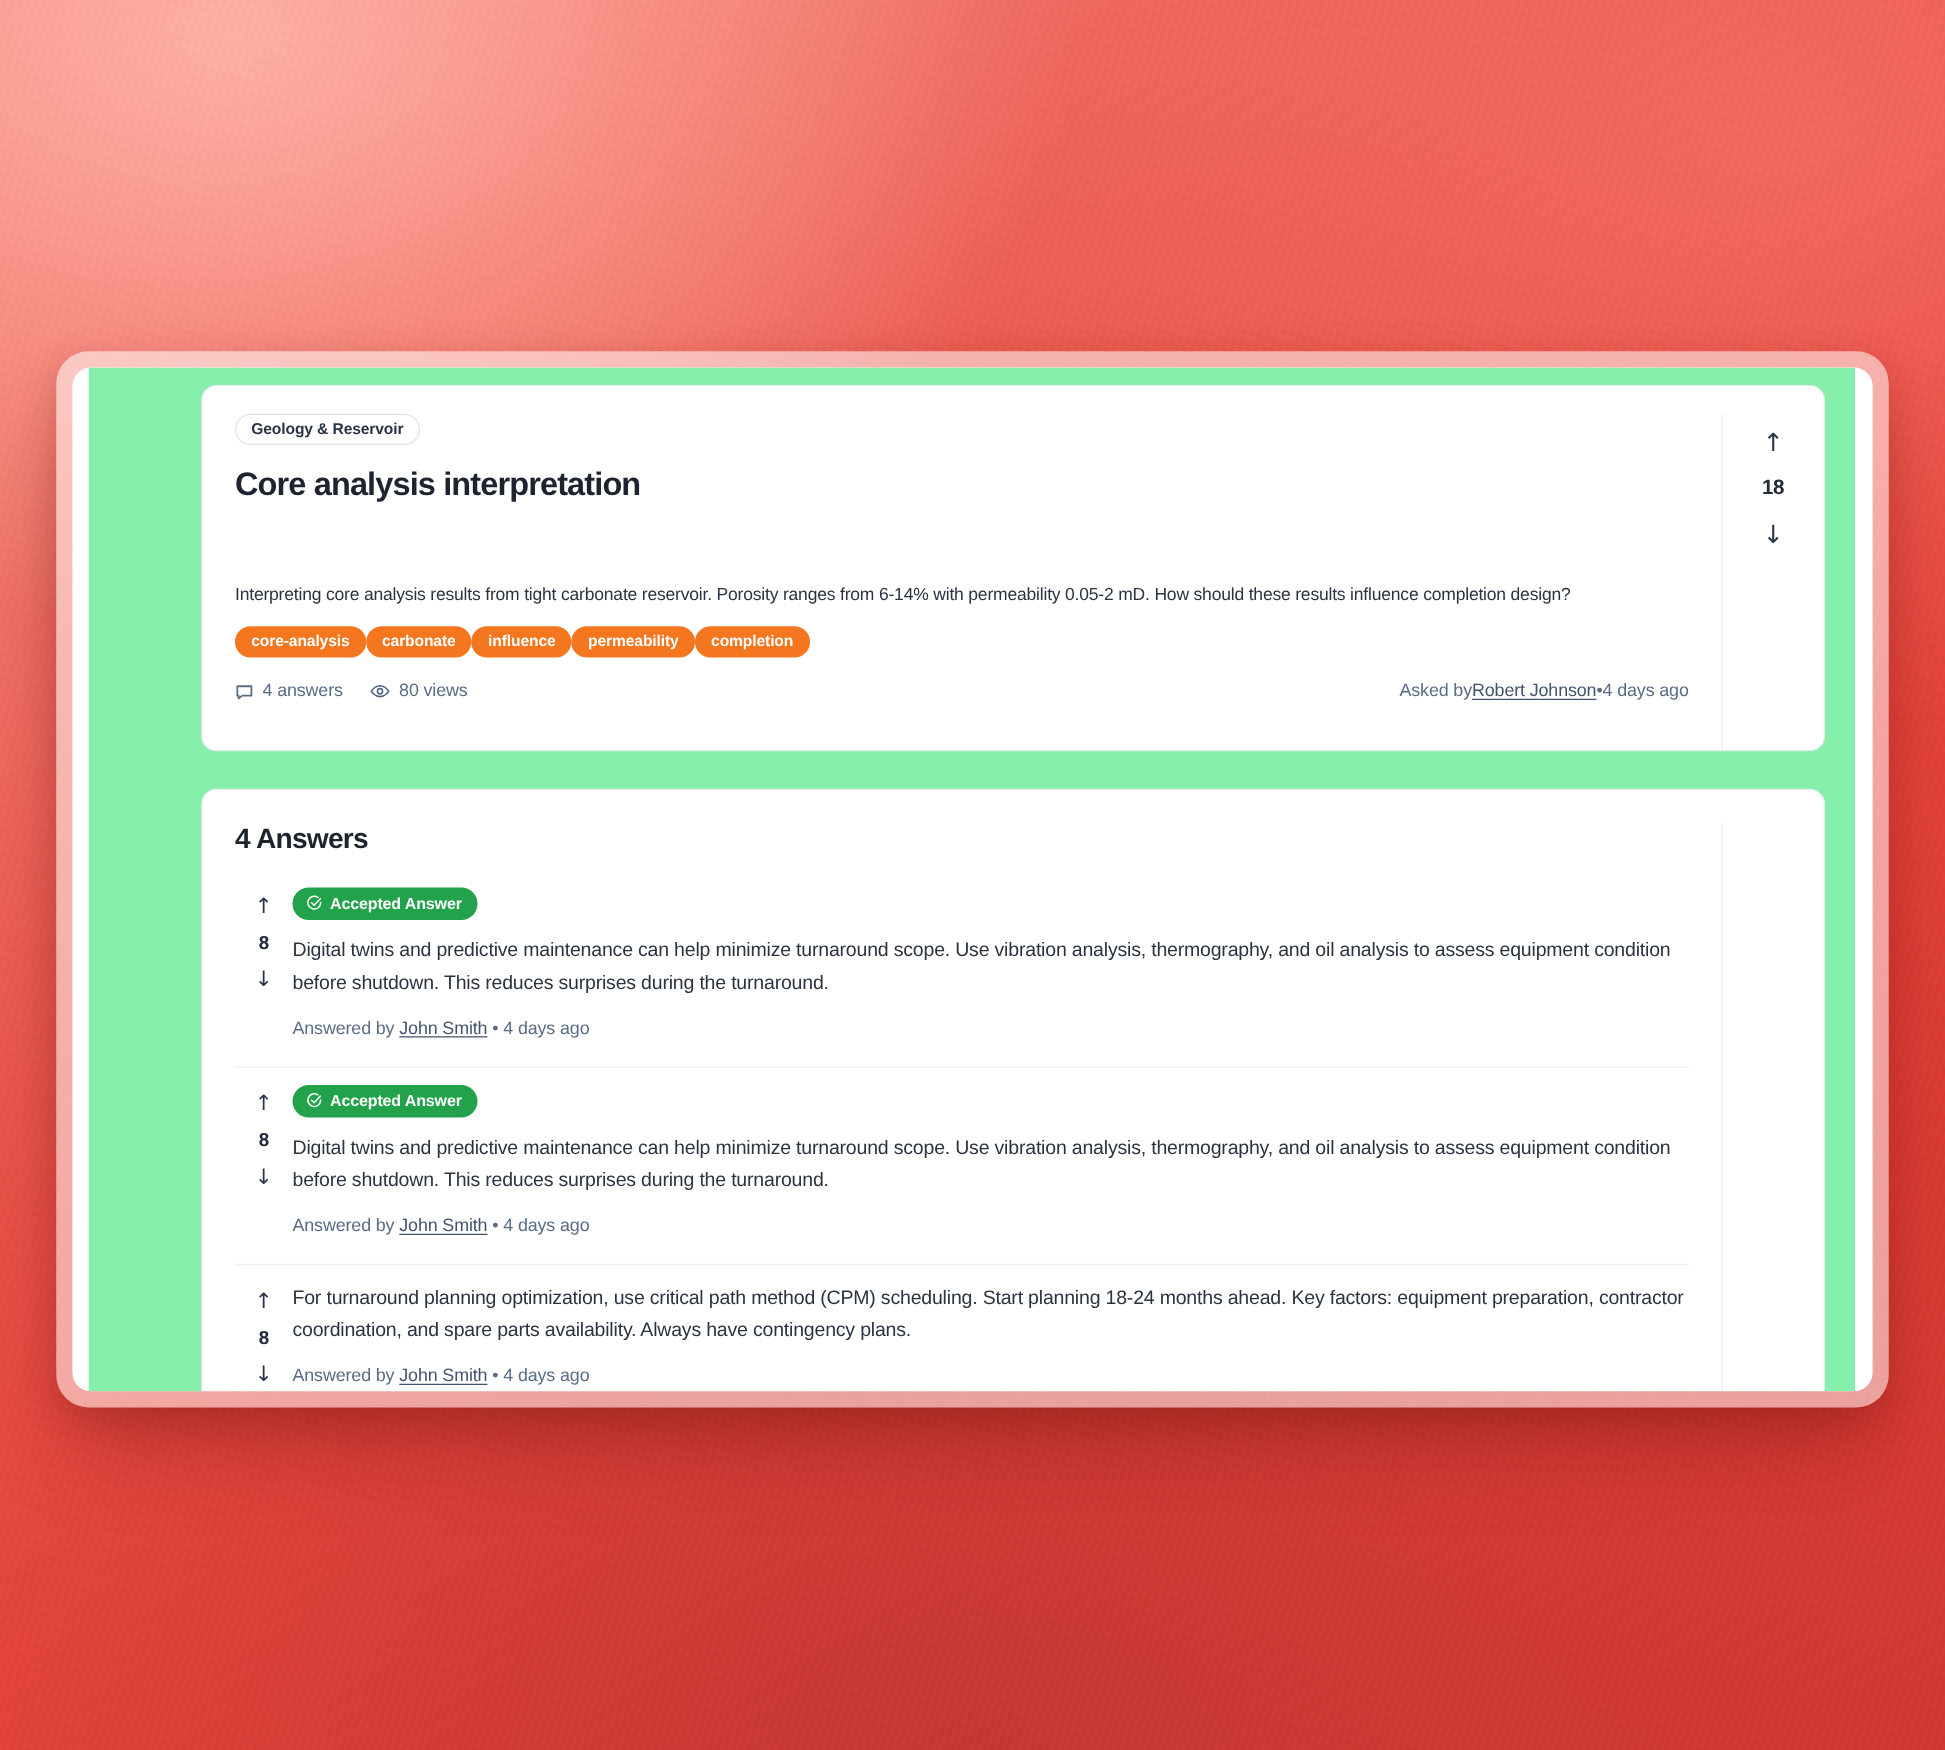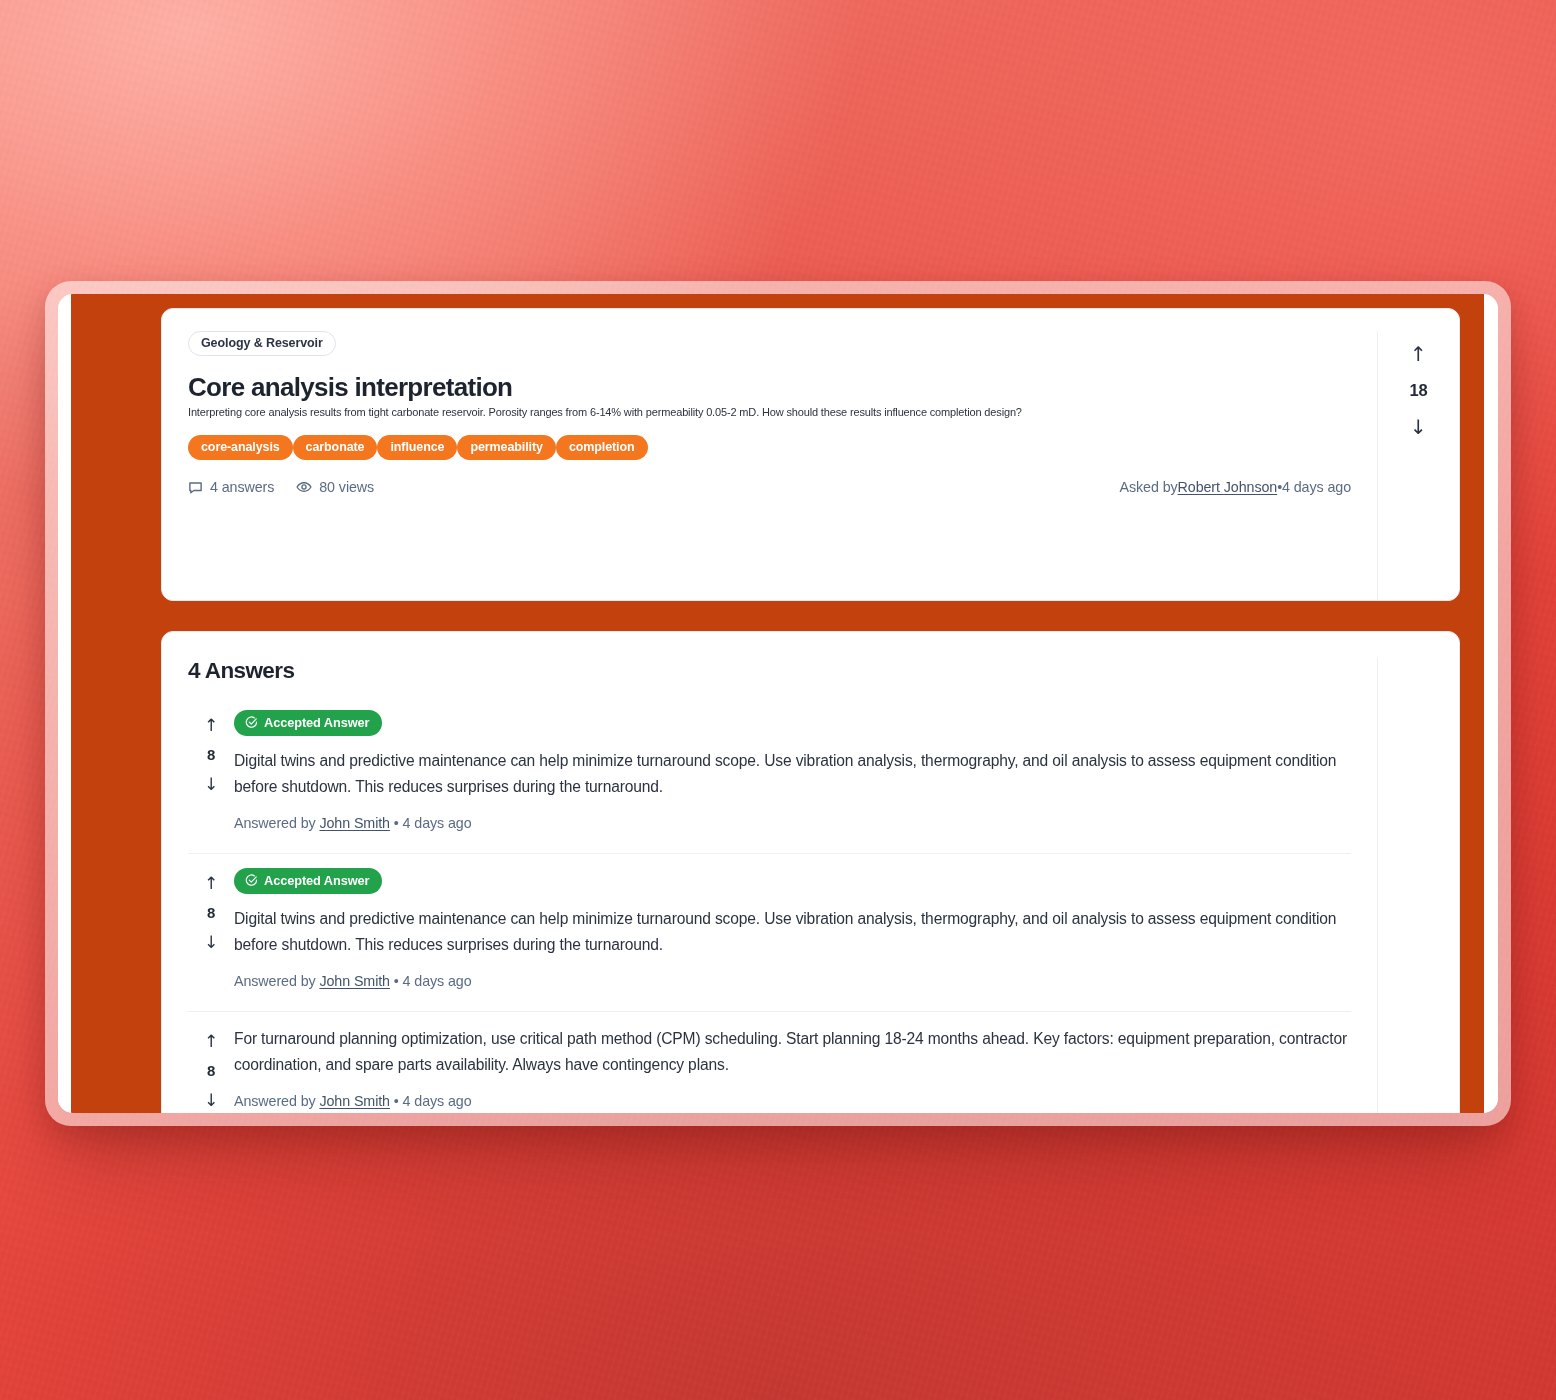--- a/index.html
+++ b/index.html
@@ -71,21 +71,21 @@
   #page-gutter-right {
     position: absolute;
     right: 0; top: 0; bottom: 0;
     width: 14px;
     background: #ffffff;
   }
 
   #content-scroll {
     position: absolute;
     left: 13px; right: 14px; top: 0; bottom: 0;
-    background: #c2410c;
+    background: #86efac;
     overflow: hidden;
   }
 
   #content-inner {
     padding: 14px 24px 0 90px;
   }
 
   
   .card {
     background: #ffffff;
@@ -149,21 +149,22 @@
 
   #question-title {
     font-size: 26px;
     font-weight: 700;
     color: #1d2430;
     letter-spacing: -0.7px;
     margin-top: 16px;
   }
 
   #question-text {
-    font-size: 11px;
+    margin-top: 61px;
+    font-size: 14px;
     line-height: 1.66;
     color: #2b3340;
     letter-spacing: -0.15px;
     max-width: 1190px;
   }
 
   #tag-list {
     margin-top: 14px;
     display: flex;
     flex-wrap: wrap;

